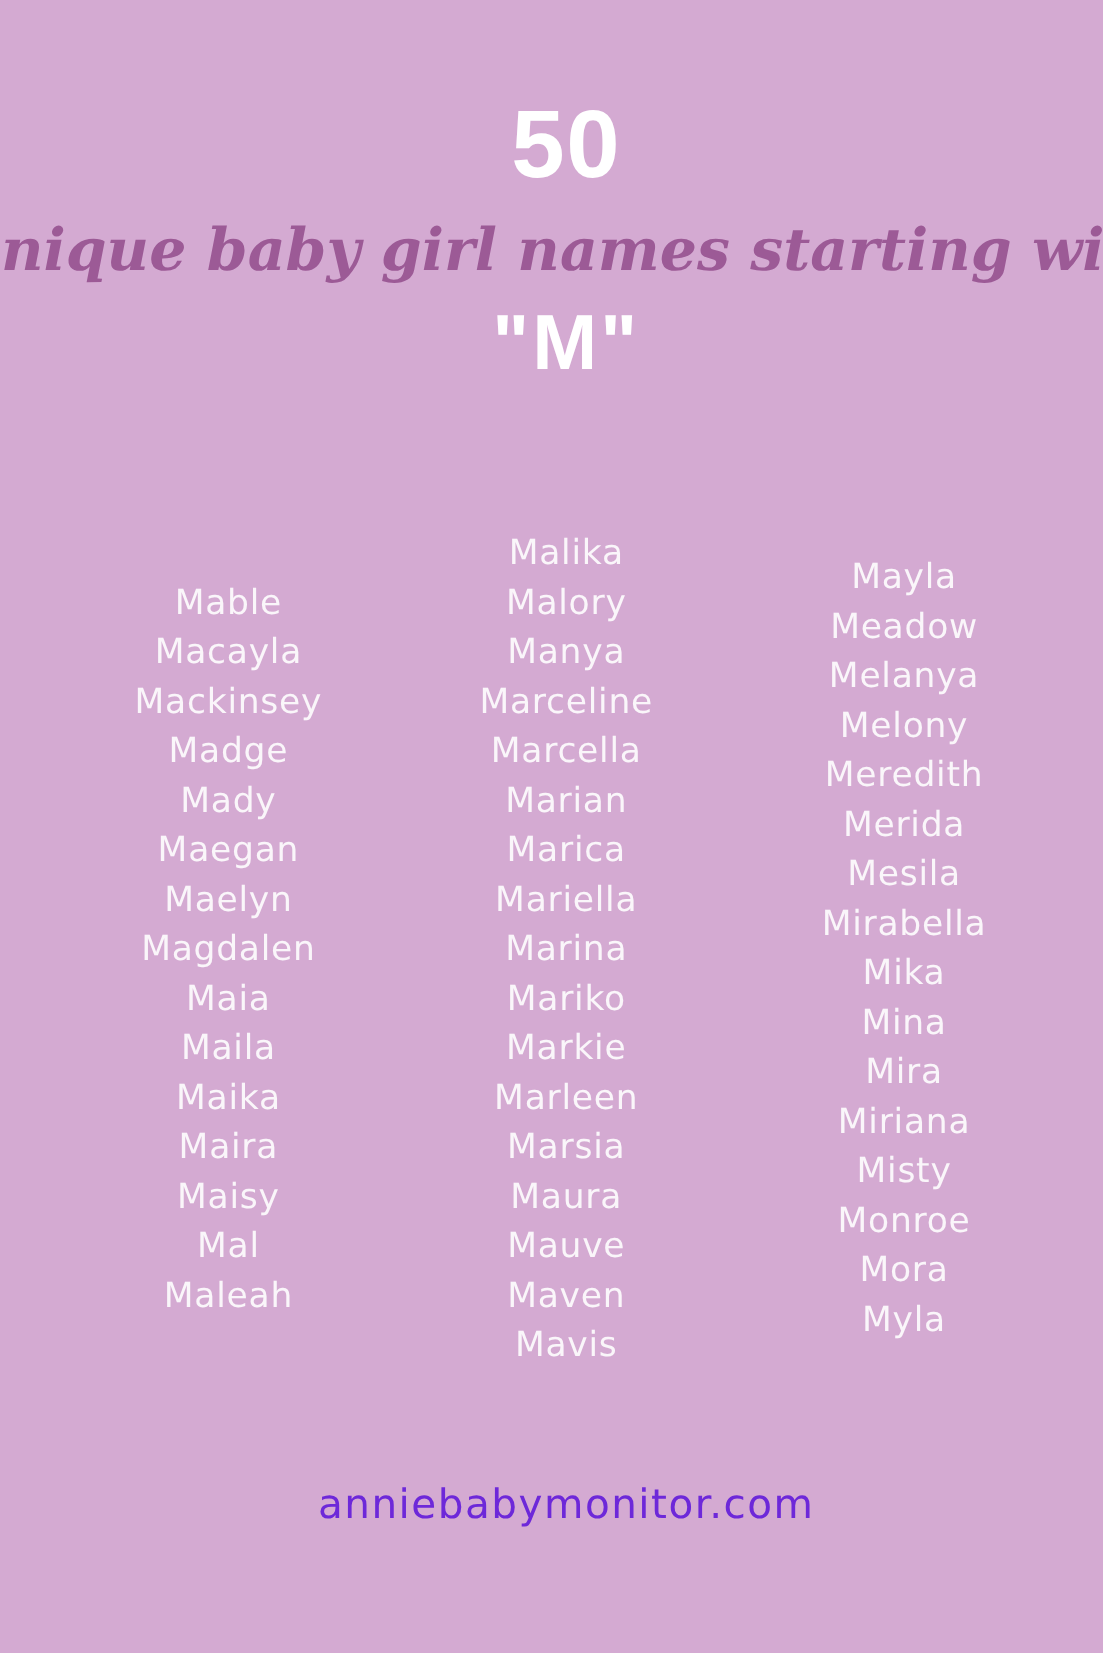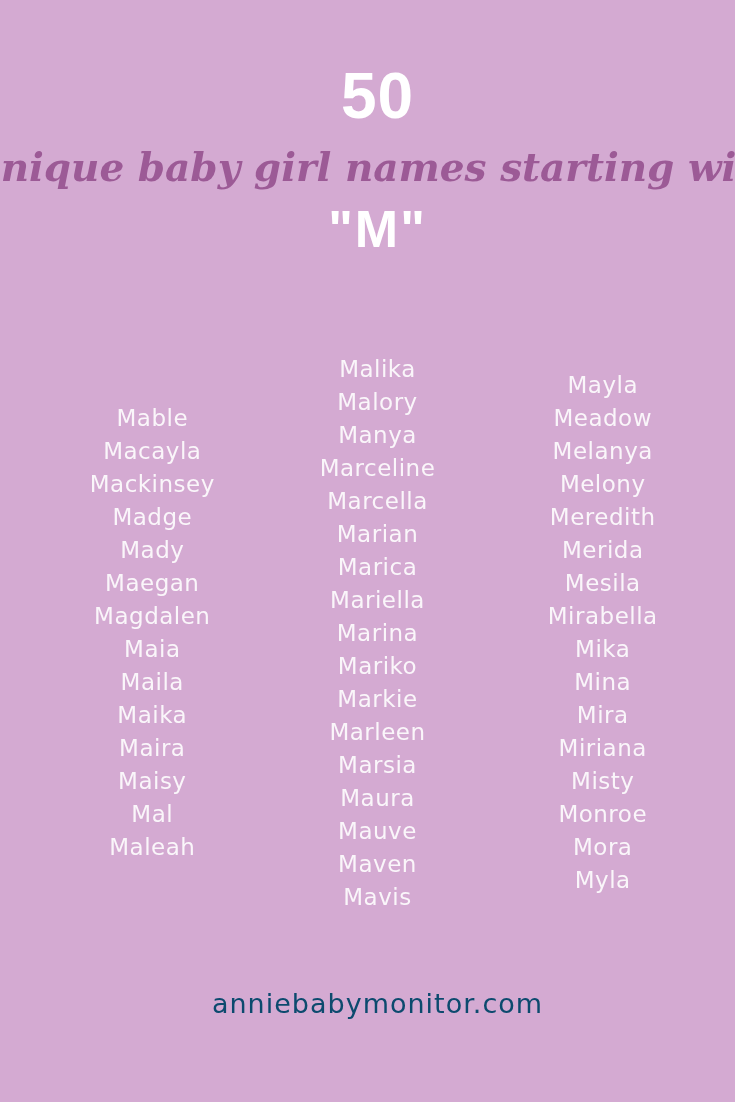--- a/index.html
+++ b/index.html
@@ -69,21 +69,21 @@
   .name {
     font-size: 23px;
     line-height: 33px;
     font-weight: 400;
     color: #faf6fa;
     letter-spacing: 0.5px;
   }
   .website {
     margin-top: 26px;
     font-size: 27px;
-    color: #0c4a6e;
+    color: #6d28d9;
     letter-spacing: 1px;
   }
 </style>
 </head>
 <body>
 
 <div class="poster">
 
   <div class="count">50</div>
 
@@ -94,20 +94,21 @@
   <div class="divider divider-top"></div>
 
   <div class="names-grid">
     <div class="names-column col-1">
         <div class="name">Mable</div>
         <div class="name">Macayla</div>
         <div class="name">Mackinsey</div>
         <div class="name">Madge</div>
         <div class="name">Mady</div>
         <div class="name">Maegan</div>
+        <div class="name">Maelyn</div>
         <div class="name">Magdalen</div>
         <div class="name">Maia</div>
         <div class="name">Maila</div>
         <div class="name">Maika</div>
         <div class="name">Maira</div>
         <div class="name">Maisy</div>
         <div class="name">Mal</div>
         <div class="name">Maleah</div>
       </div>
     <div class="names-column col-2">

